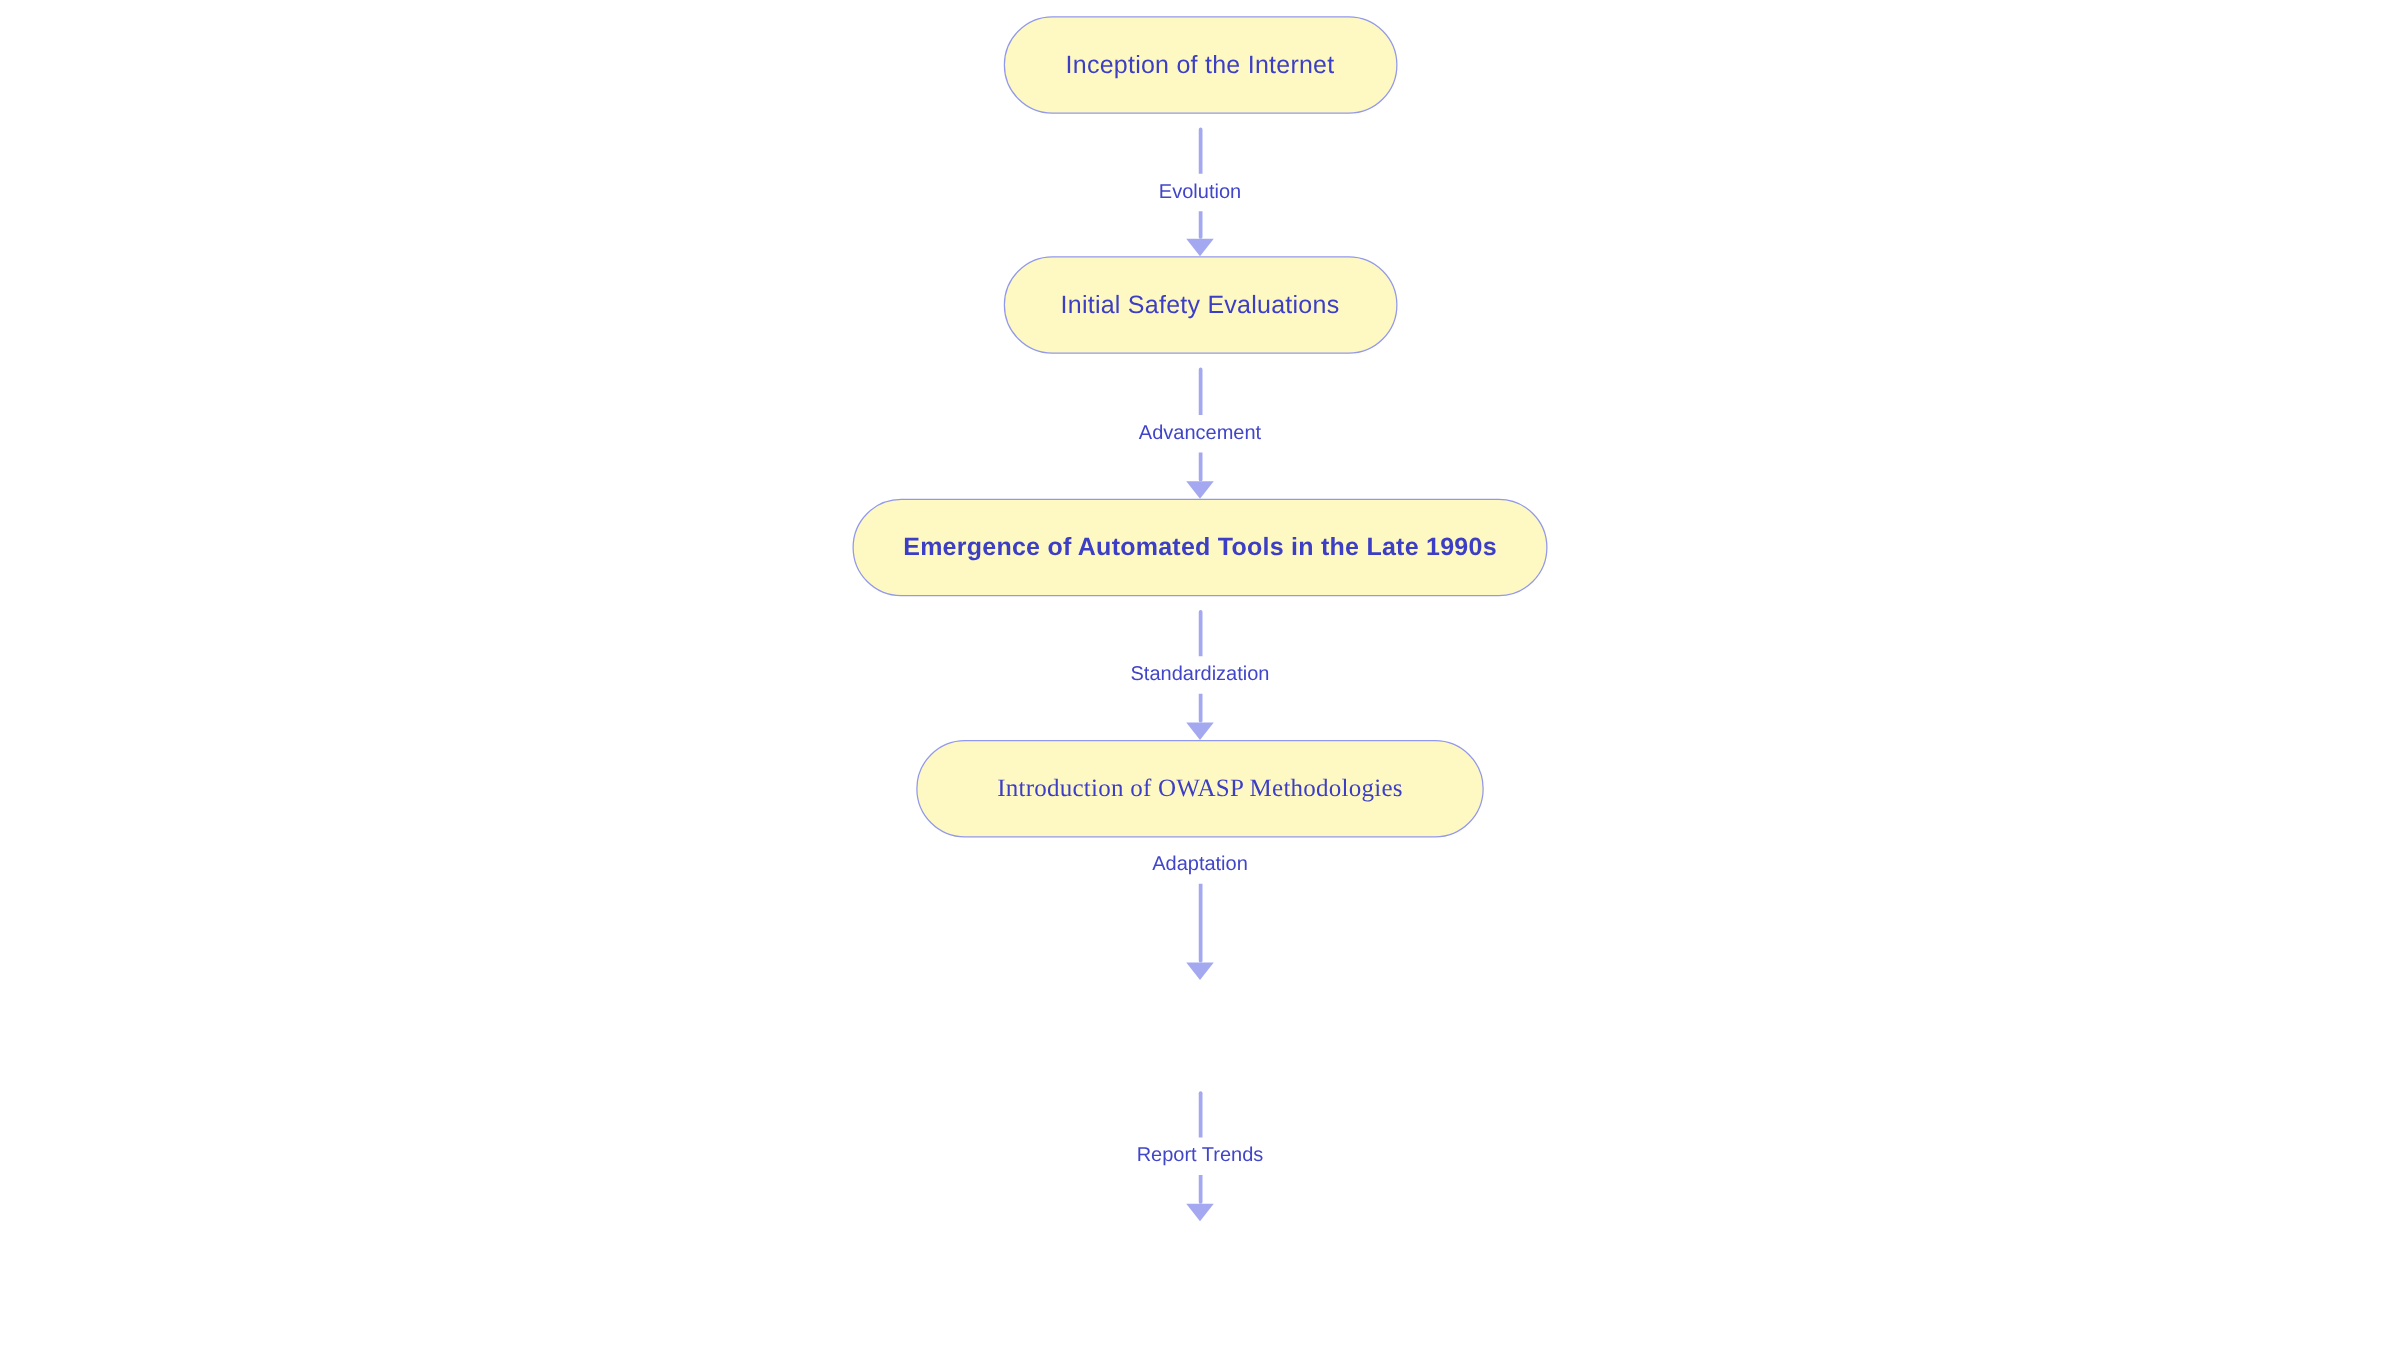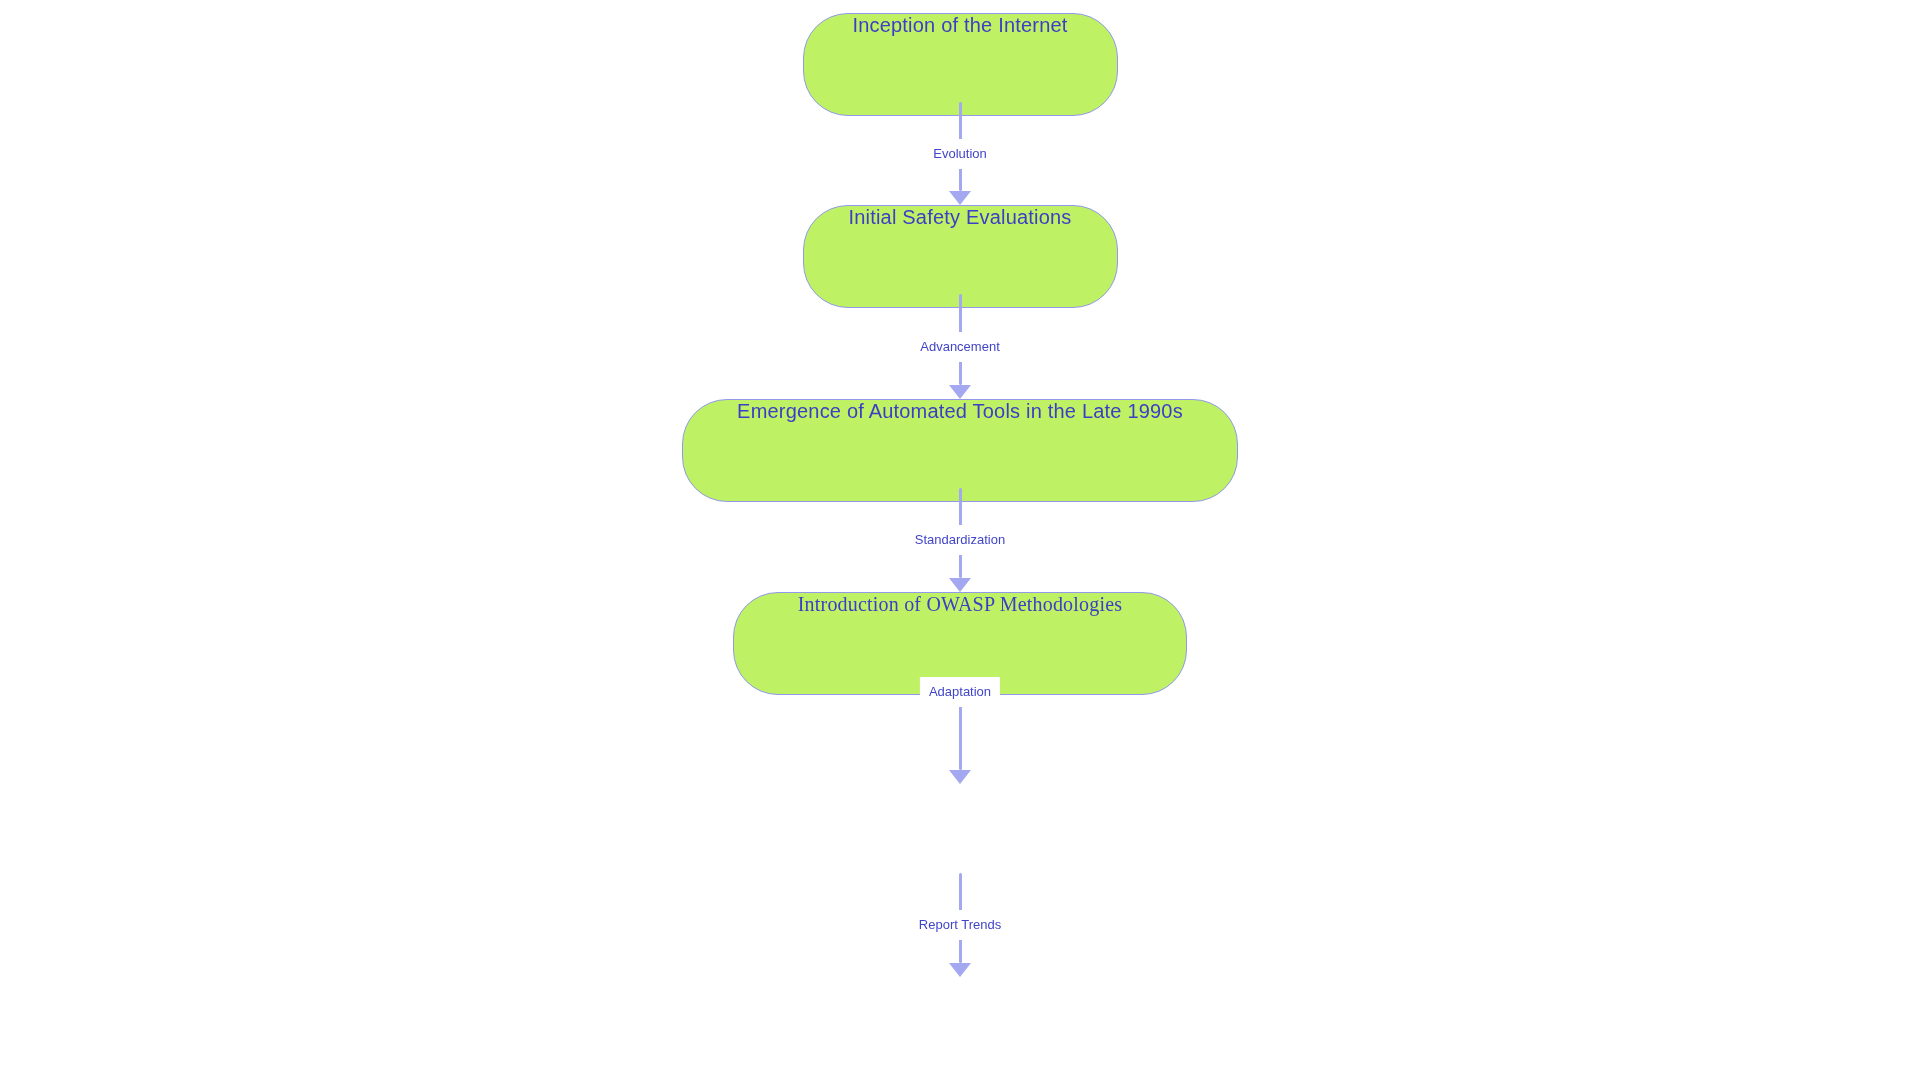--- a/index.html
+++ b/index.html
@@ -10,27 +10,27 @@
   }
   #canvas {
     position: relative;
     width: 1920px;
     height: 1083px;
     background: #ffffff;
     overflow: hidden;
   }
   .node {
     position: absolute;
-    height: 103px;
+    height: 78px;
     border-radius: 45px;
-    background: #bef264;
+    background: #fef9c3;
     border: 1.5px solid #9298ea;
     box-sizing: border-box;
     display: flex;
-    align-items: flex-start;
+    align-items: center;
     justify-content: center;
   }
   .node-label {
     color: #3c3ec5;
     font-size: 20px;
     letter-spacing: 0.2px;
     white-space: nowrap;
   }
   .edge-line {
     position: absolute;
@@ -48,21 +48,21 @@
     border-right: 11px solid transparent;
     border-top: 14px solid #a3a8f0;
   }
   .edge-label {
     position: absolute;
     left: 960px;
     transform: translateX(-50%);
     background: #ffffff;
     padding: 0 9px;
     line-height: 30px;
-    font-size: 13px;
+    font-size: 16px;
     color: #4145c8;
     white-space: nowrap;
   }
 </style>
 </head>
 <body>
 
 <div id="canvas">
 
   <div class="node" style="top:13px; left:802.5px; width:315px;">
@@ -74,21 +74,21 @@
   <span class="edge-label" style="top:138.5px;">Evolution</span>
 
   <div class="node" style="top:205px; left:802.5px; width:315px;">
     <span class="node-label">Initial Safety Evaluations</span>
   </div>
 
   <div class="edge-line" style="top:294px; height:91px;"></div>
   <div class="arrowhead" style="top:385px;"></div>
   <span class="edge-label" style="top:331.5px;">Advancement</span>
 
-  <div class="node" style="top:399px; left:682px; width:556px;">
+  <div class="node" style="top:399px; left:682px; width:556px;font-weight:bold;">
     <span class="node-label">Emergence of Automated Tools in the Late 1990s</span>
   </div>
 
   <div class="edge-line" style="top:488px; height:90px;"></div>
   <div class="arrowhead" style="top:578px;"></div>
   <span class="edge-label" style="top:525px;">Standardization</span>
 
   <div class="node" style="top:592px; left:733px; width:454px;font-family:Liberation Serif, serif;">
     <span class="node-label">Introduction of OWASP Methodologies</span>
   </div>

